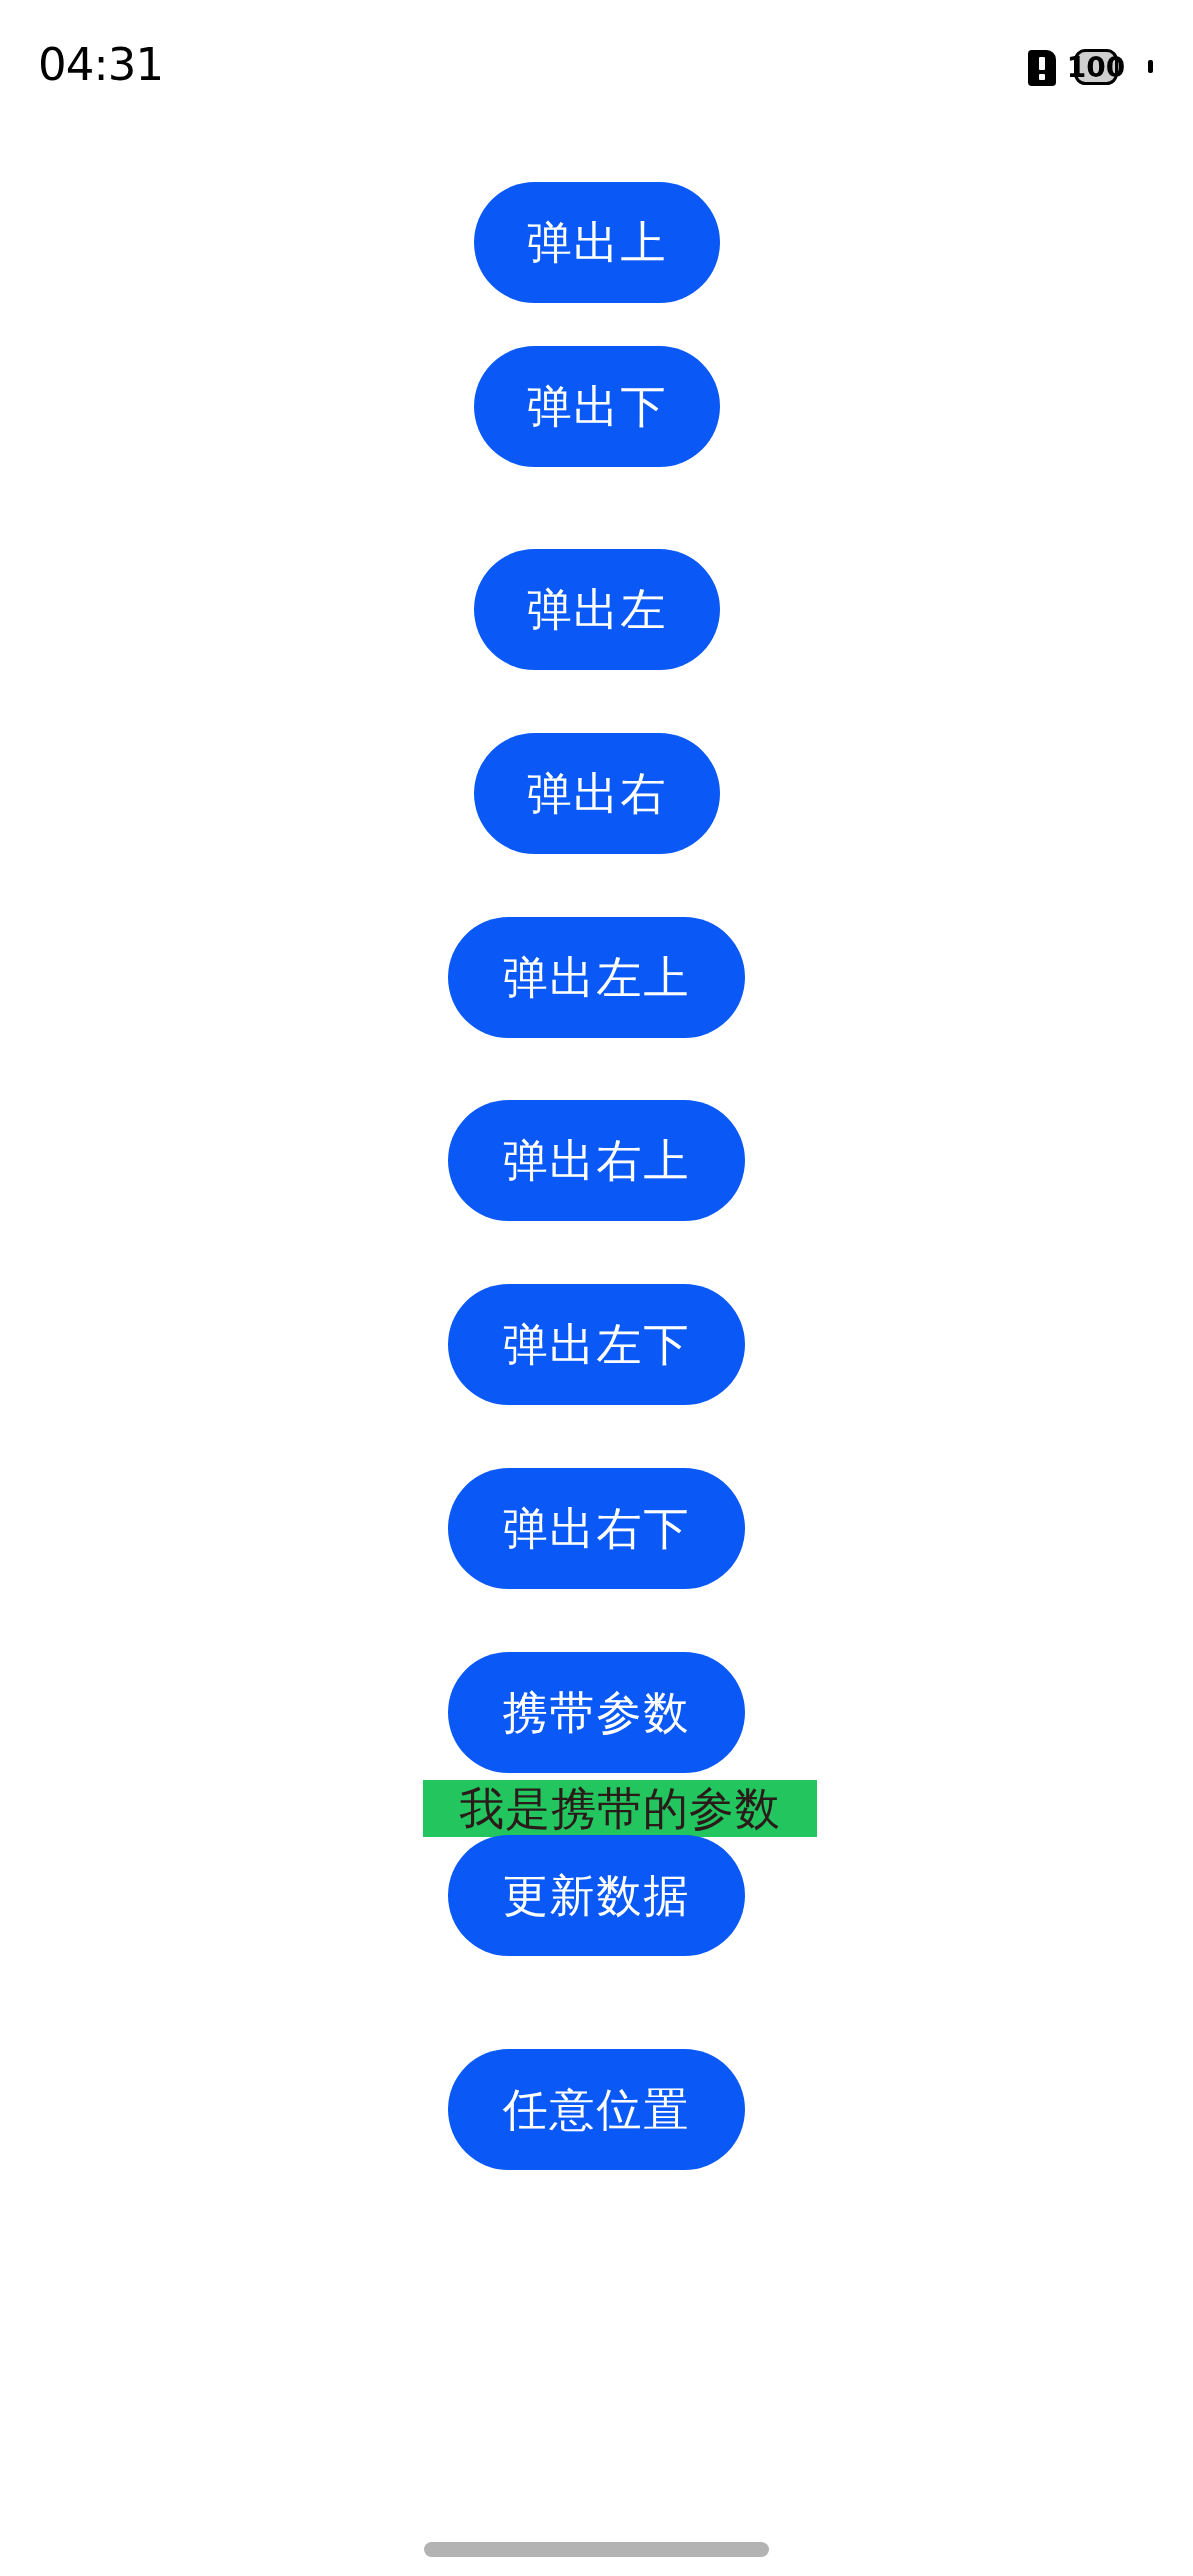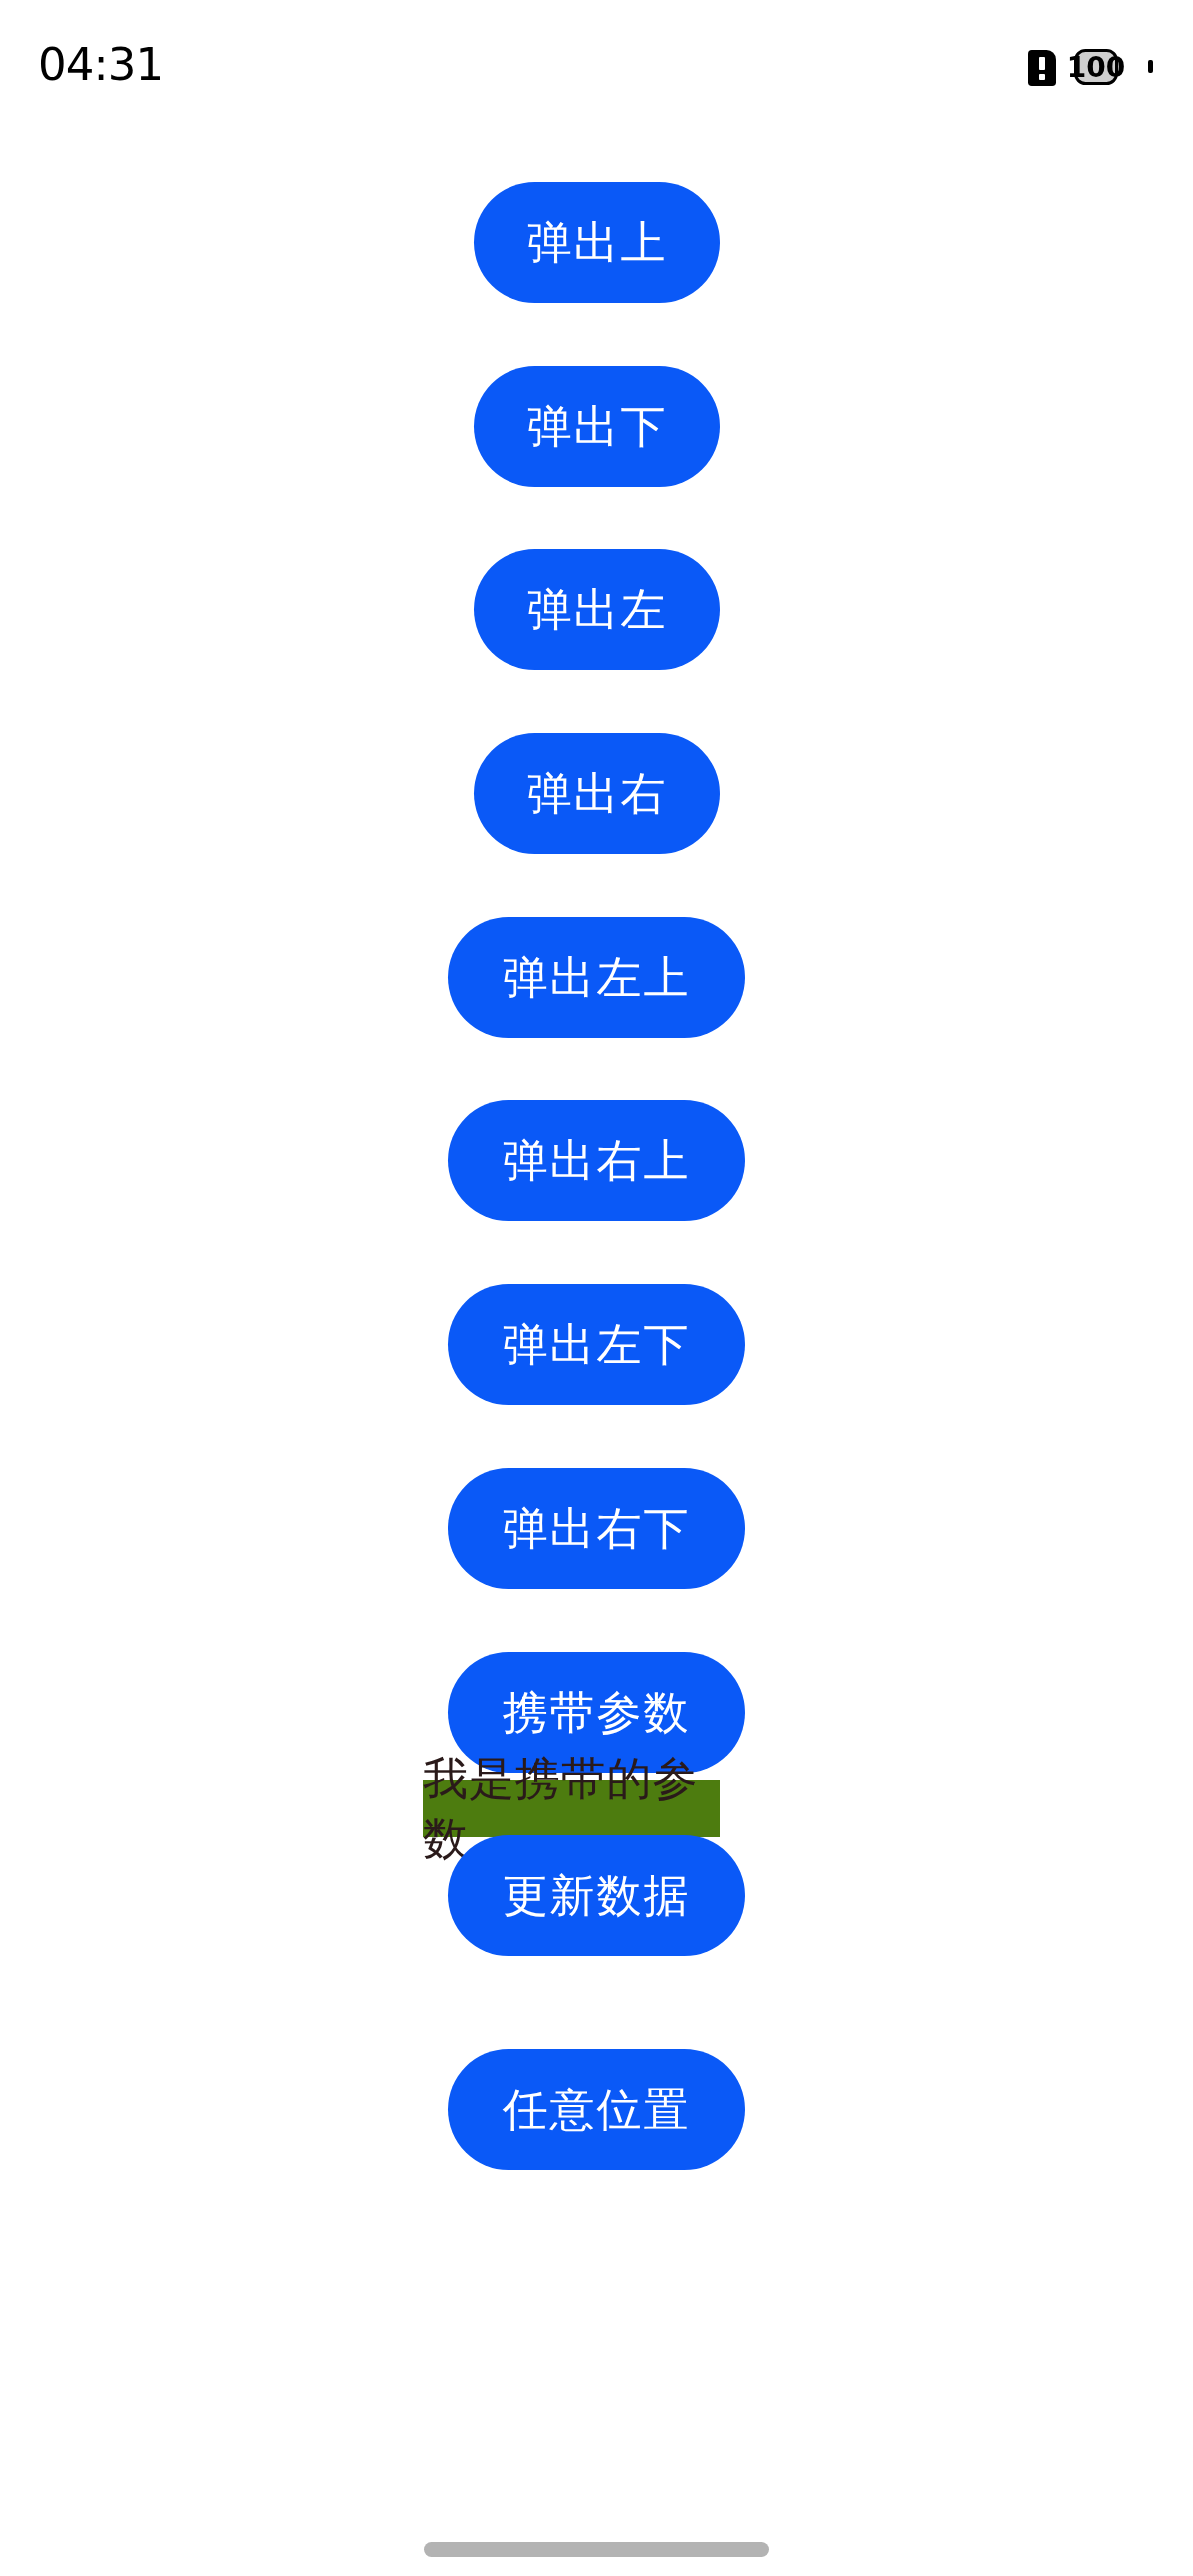--- a/index.html
+++ b/index.html
@@ -15,39 +15,39 @@
     .battery { position: absolute; left: 1074px; top: 49px; width: 44px; height: 36px; border: 3.8px solid #000; border-radius: 11.4px; background: #cfcfcf; box-sizing: border-box; display: flex; align-items: center; justify-content: center; font-size: 28px; font-weight: bold; color: #000; }
     .battery-tip { position: absolute; left: 1148px; top: 60px; width: 4.7px; height: 13.3px; background: #000; border-radius: 1.9px; }
     .btn {
       position: absolute; background: #0a59f7; color: #ffffff; border: none; border-radius: 61px;
       height: 121px; display: flex; align-items: center; justify-content: center;
       font-size: 45px; font-family: Liberation Mono, monospace; letter-spacing: 1.9px;
     }
     .btn.w3 { left: 474px; width: 246px; }
     .btn.w4 { left: 448px; width: 297px; }
     .param-label {
-      position: absolute; left: 423px; top: 1780px; width: 297px; height: 57px; background: #4d7c0f;
+      position: absolute; left: 423px; top: 1780px; width: 394px; height: 57px; background: #22c55e;
       color: #2a1a1a; font-size: 45px; display: flex; align-items: center; justify-content: center; letter-spacing: 0.9px;
     }
     .home-indicator { position: absolute; left: 424px; top: 2542px; width: 345px; height: 15px; background: #b3b3b3; border-radius: 7.6px; }
   </style>
 </head>
 <body>
 
 <div class="status-bar">
   <span class="time">04:31</span>
   <span class="sim-icon"></span>
   <span class="battery">
     <span>100</span>
   </span>
   <span class="battery-tip"></span>
 </div>
 
 <button class="btn w3" style="top:182px">弹出上</button>
-<button class="btn w3" style="top:366px">弹出下</button>
+<button class="btn w3" style="top:346px">弹出下</button>
 <button class="btn w3" style="top:549px">弹出左</button>
 <button class="btn w3" style="top:733px">弹出右</button>
 <button class="btn w4" style="top:917px">弹出左上</button>
 <button class="btn w4" style="top:1100px">弹出右上</button>
 <button class="btn w4" style="top:1284px">弹出左下</button>
 <button class="btn w4" style="top:1468px">弹出右下</button>
 <button class="btn w4" style="top:1652px">携带参数</button>
 
 <div class="param-label">我是携带的参数</div>
 

